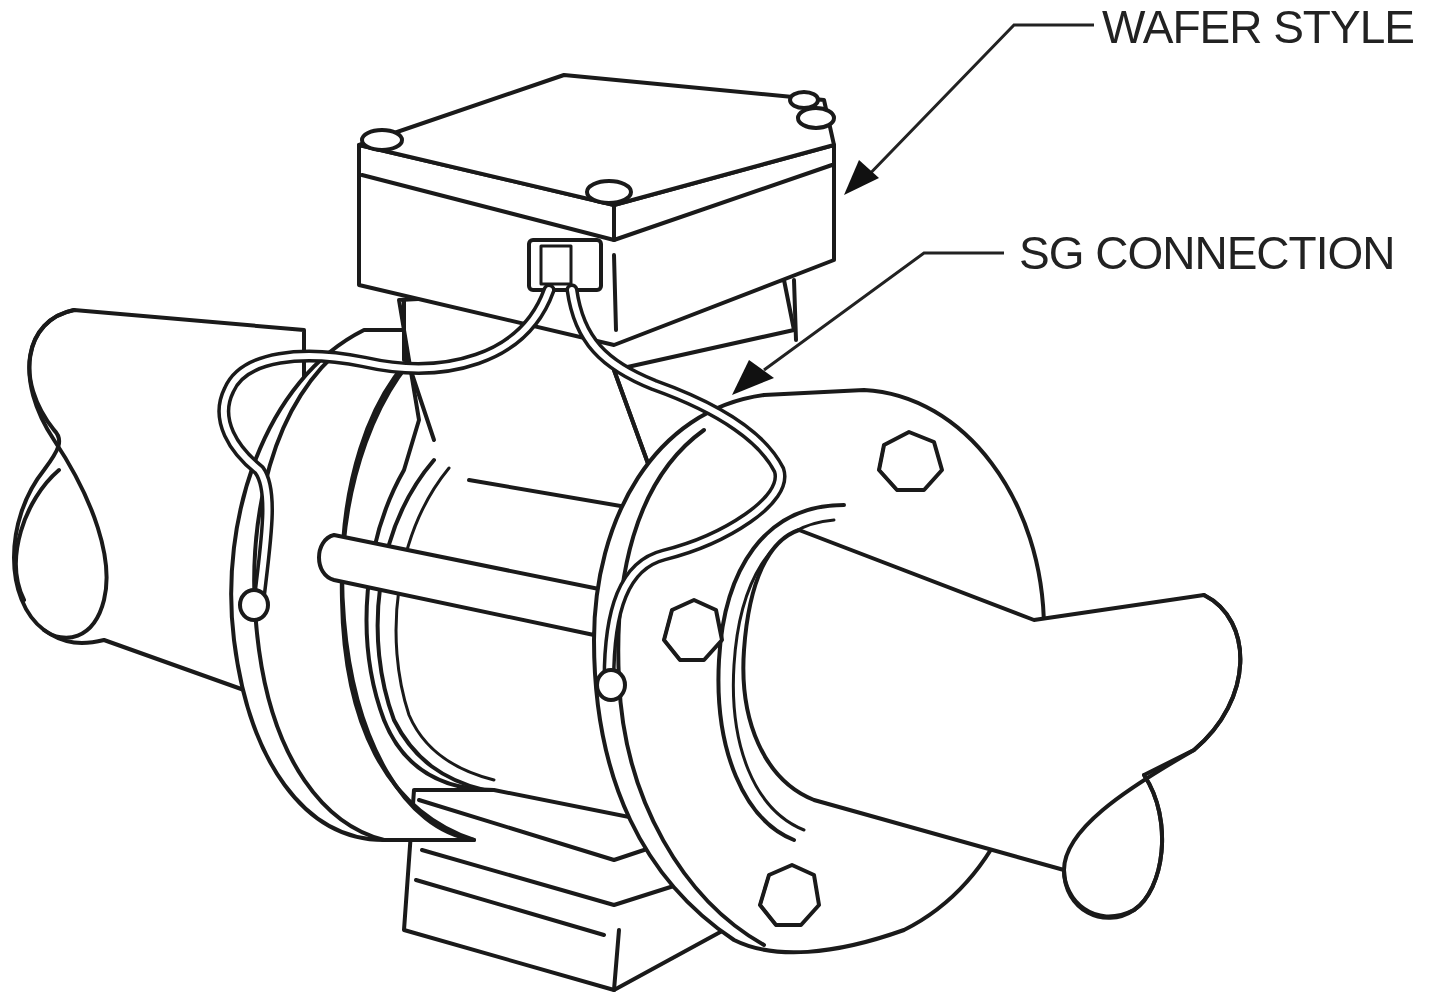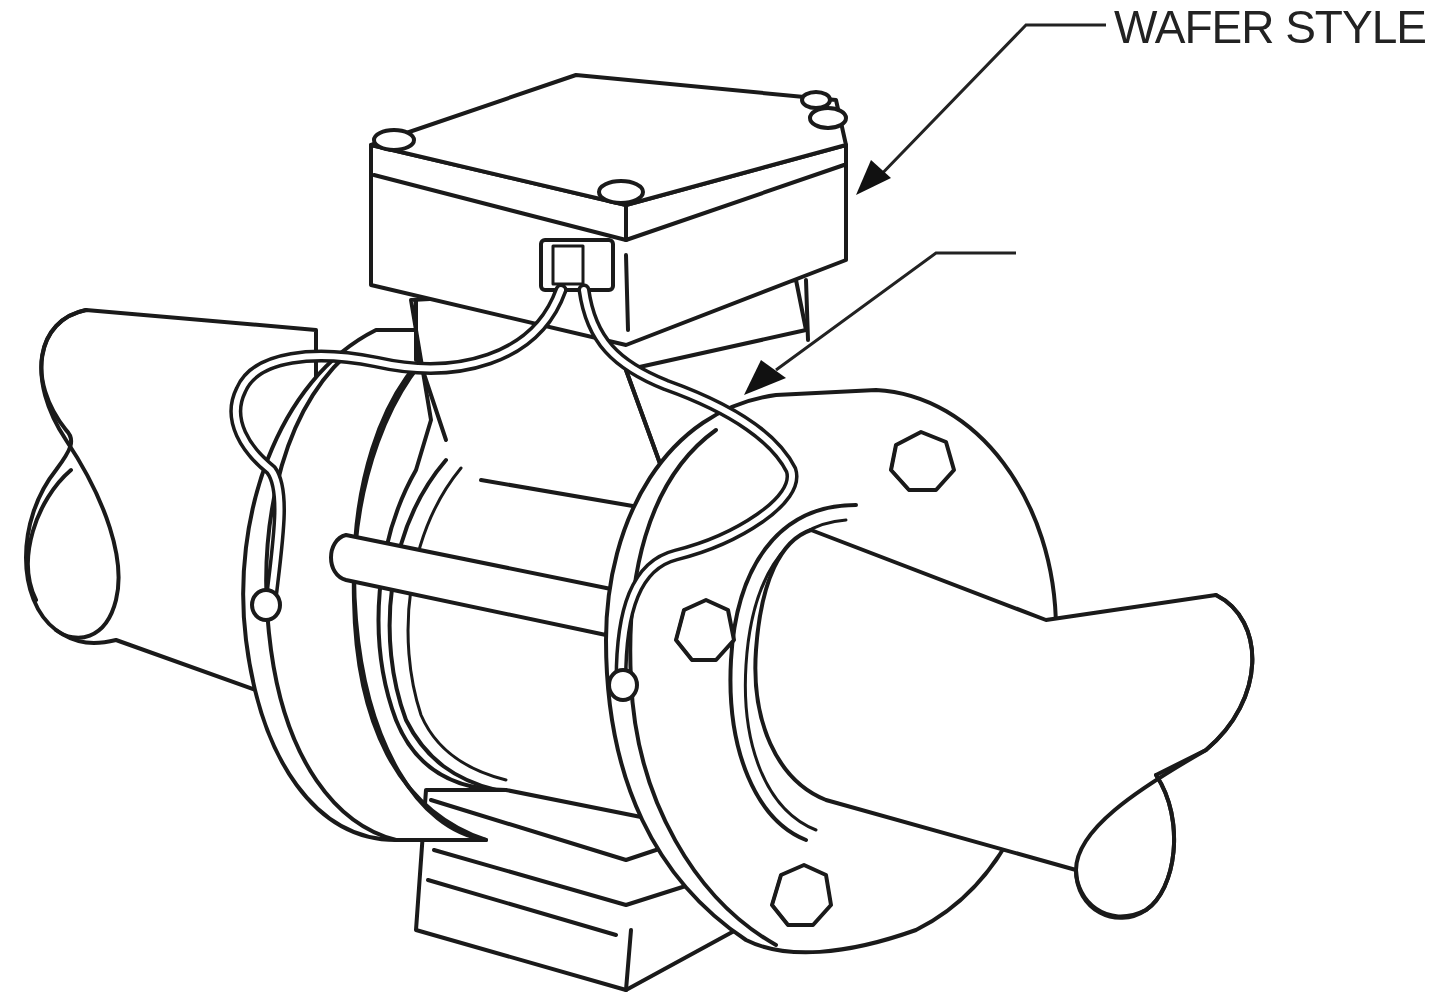--- a/index.html
+++ b/index.html
@@ -1,17 +1,17 @@
 <!DOCTYPE html>
 <html><head>
   <meta charset="utf-8">
   <style>
     html, body { margin: 0; padding: 0; background: #ffffff; }
     body { width: 1440px; height: 993px; overflow: hidden; position: relative; }
-    #stage { position: absolute; left: 16px; top: 0; width: 1300px; height: 993px; }
+    #stage { position: absolute; left: 4px; top: 0; width: 1300px; height: 993px; }
     svg { position: absolute; left: 0; top: 0; }
     .ln { fill: none; stroke: #1a1a1a; stroke-width: 4; stroke-linecap: round; stroke-linejoin: round; }
     .ln-thin { fill: none; stroke: #1a1a1a; stroke-width: 3; stroke-linecap: round; stroke-linejoin: round; }
     .fill-w { fill: #ffffff; stroke: #1a1a1a; stroke-width: 4; stroke-linejoin: round; }
     .wire { fill: none; stroke: #1a1a1a; stroke-width: 13; stroke-linecap: round; stroke-linejoin: round; }
     .wire-in { fill: none; stroke: #ffffff; stroke-width: 6; stroke-linecap: round; stroke-linejoin: round; }
     .leader { fill: none; stroke: #222; stroke-width: 3; }
     .arrow { fill: #111; }
     .label {
       position: absolute;
@@ -132,14 +132,17 @@
     <g>
       <path class="leader" d="M 1000 253 L 920 253 L 760 370"></path>
       <polygon class="arrow" points="728,395 745,360 770,378"></polygon>
     </g>
   </svg>
 
   <div class="label" style="left:1098px; top:2px;">
     <div>WAFER STYLE</div>
   </div>
 
+  <div class="label" style="left:1015px; top:228px;">
+    <div>SG CONNECTION</div>
+  </div>
 
 </div>
 
 </body></html>

